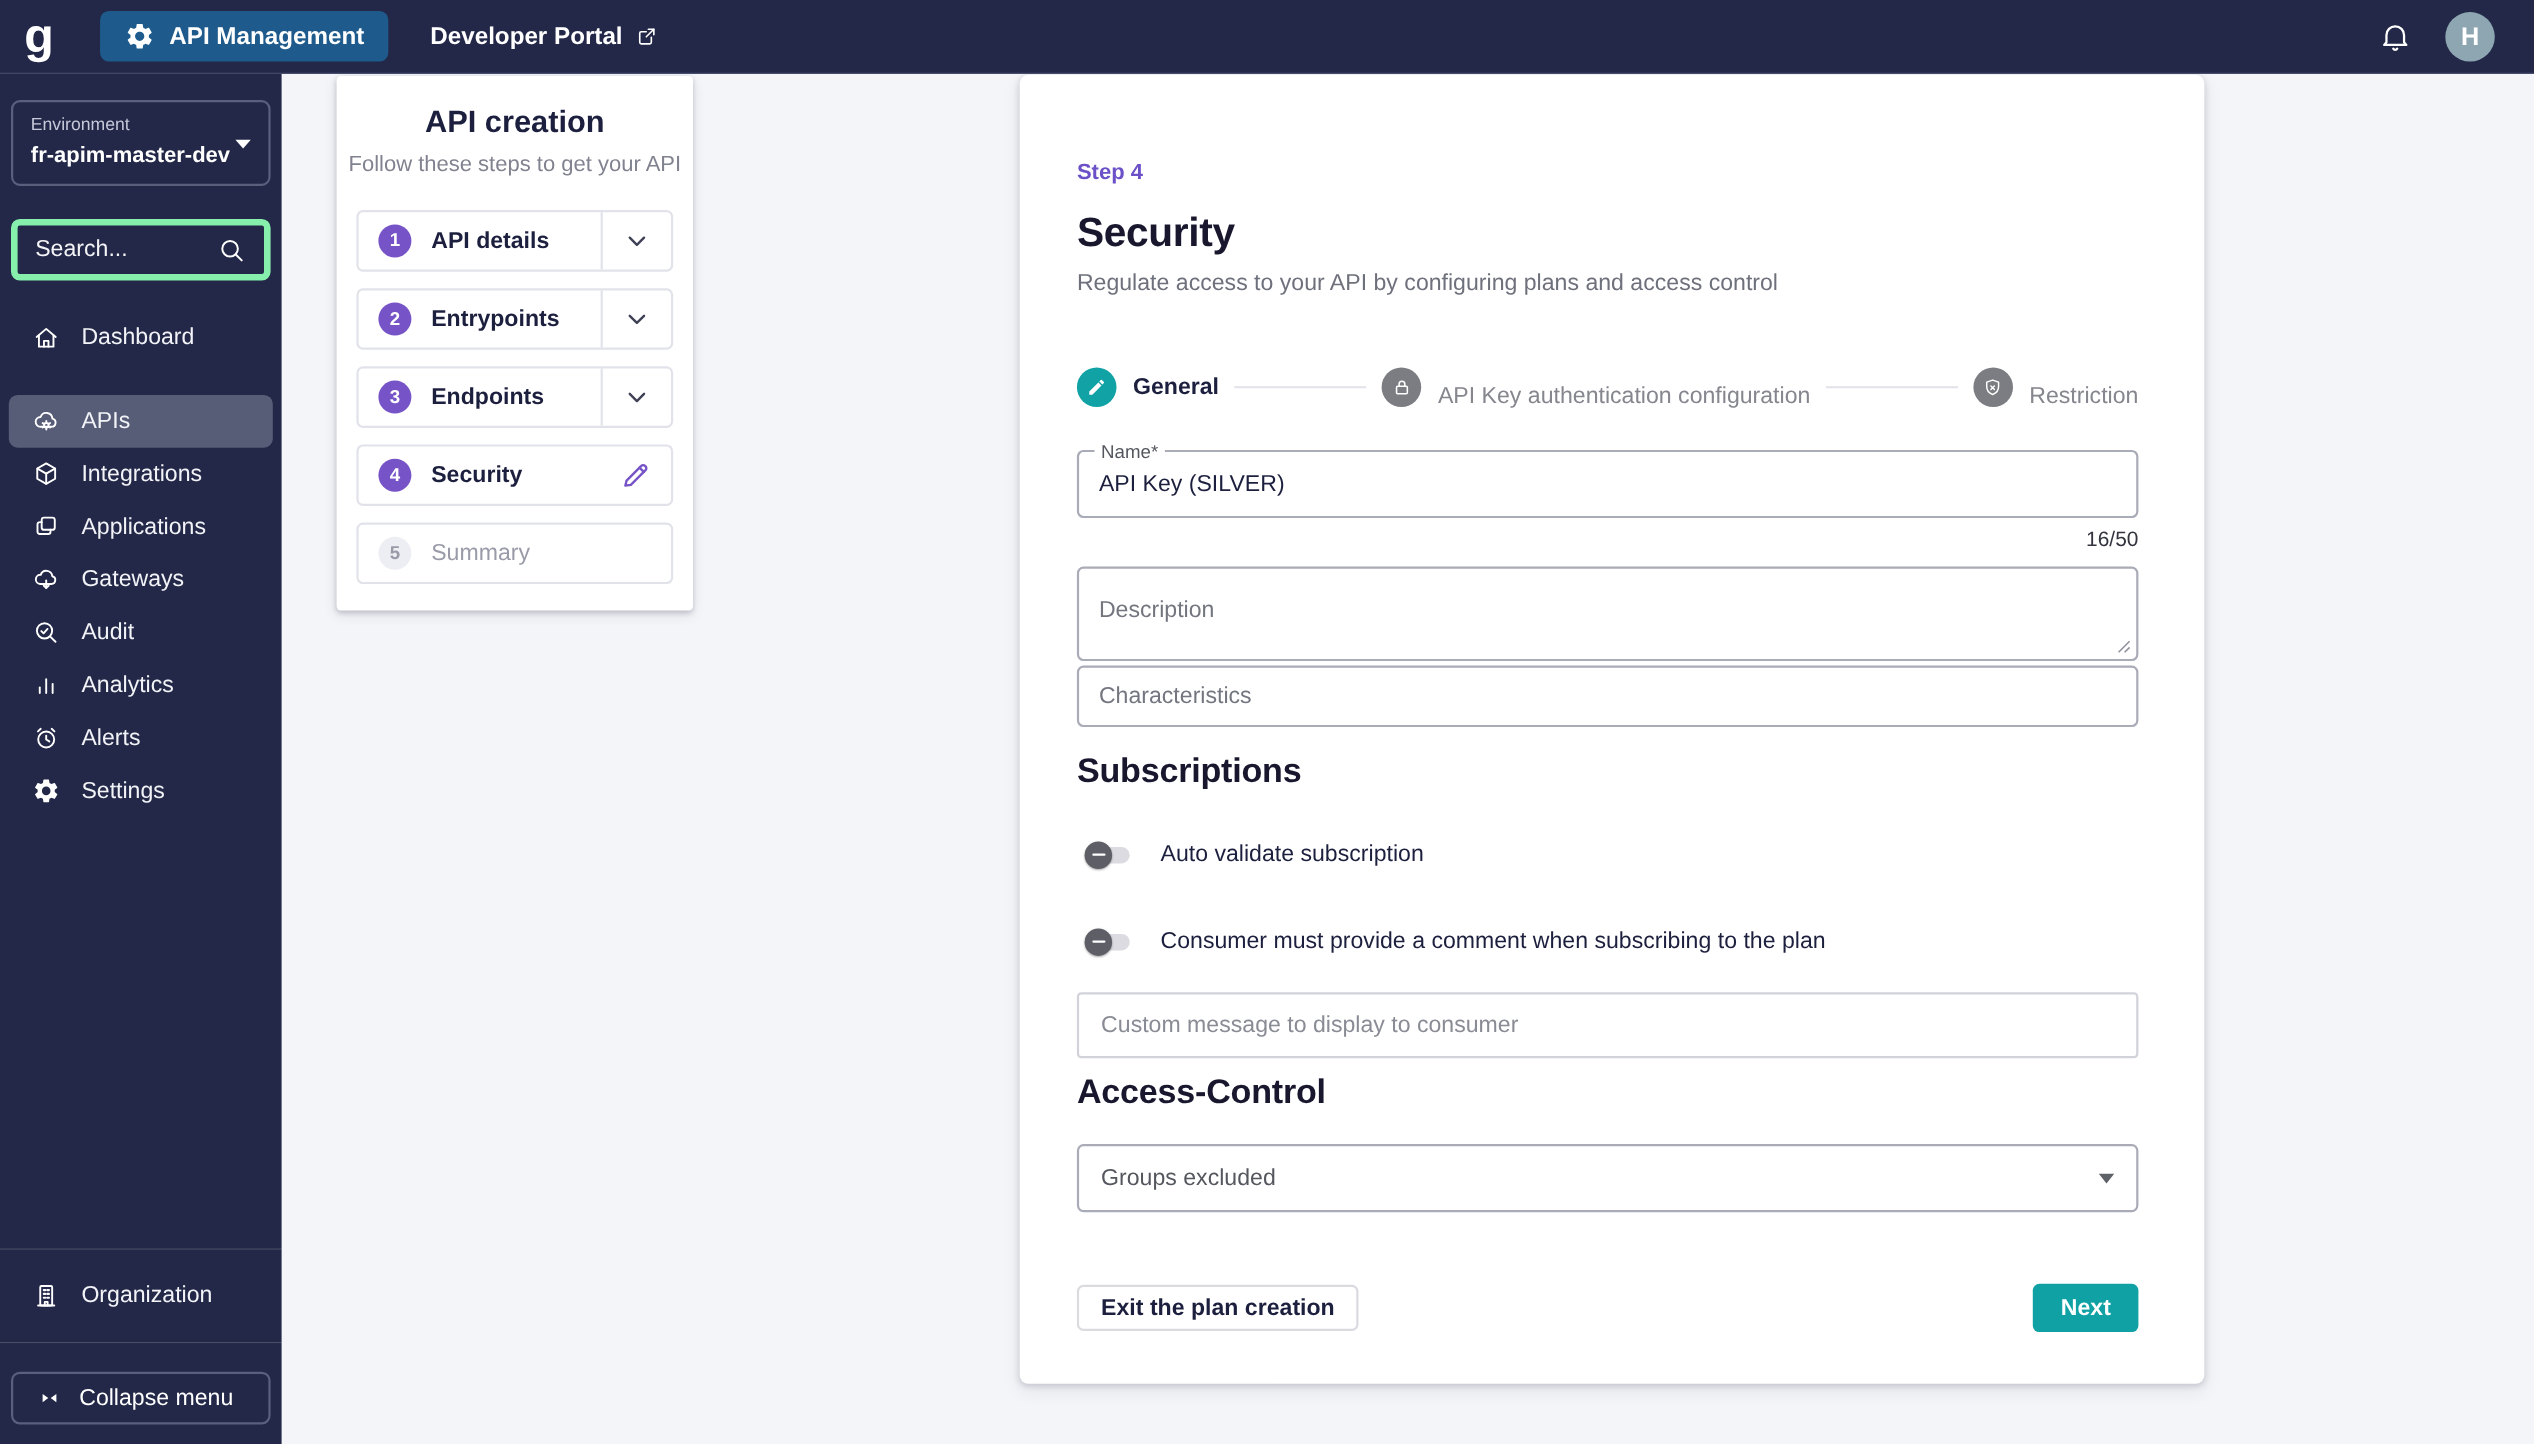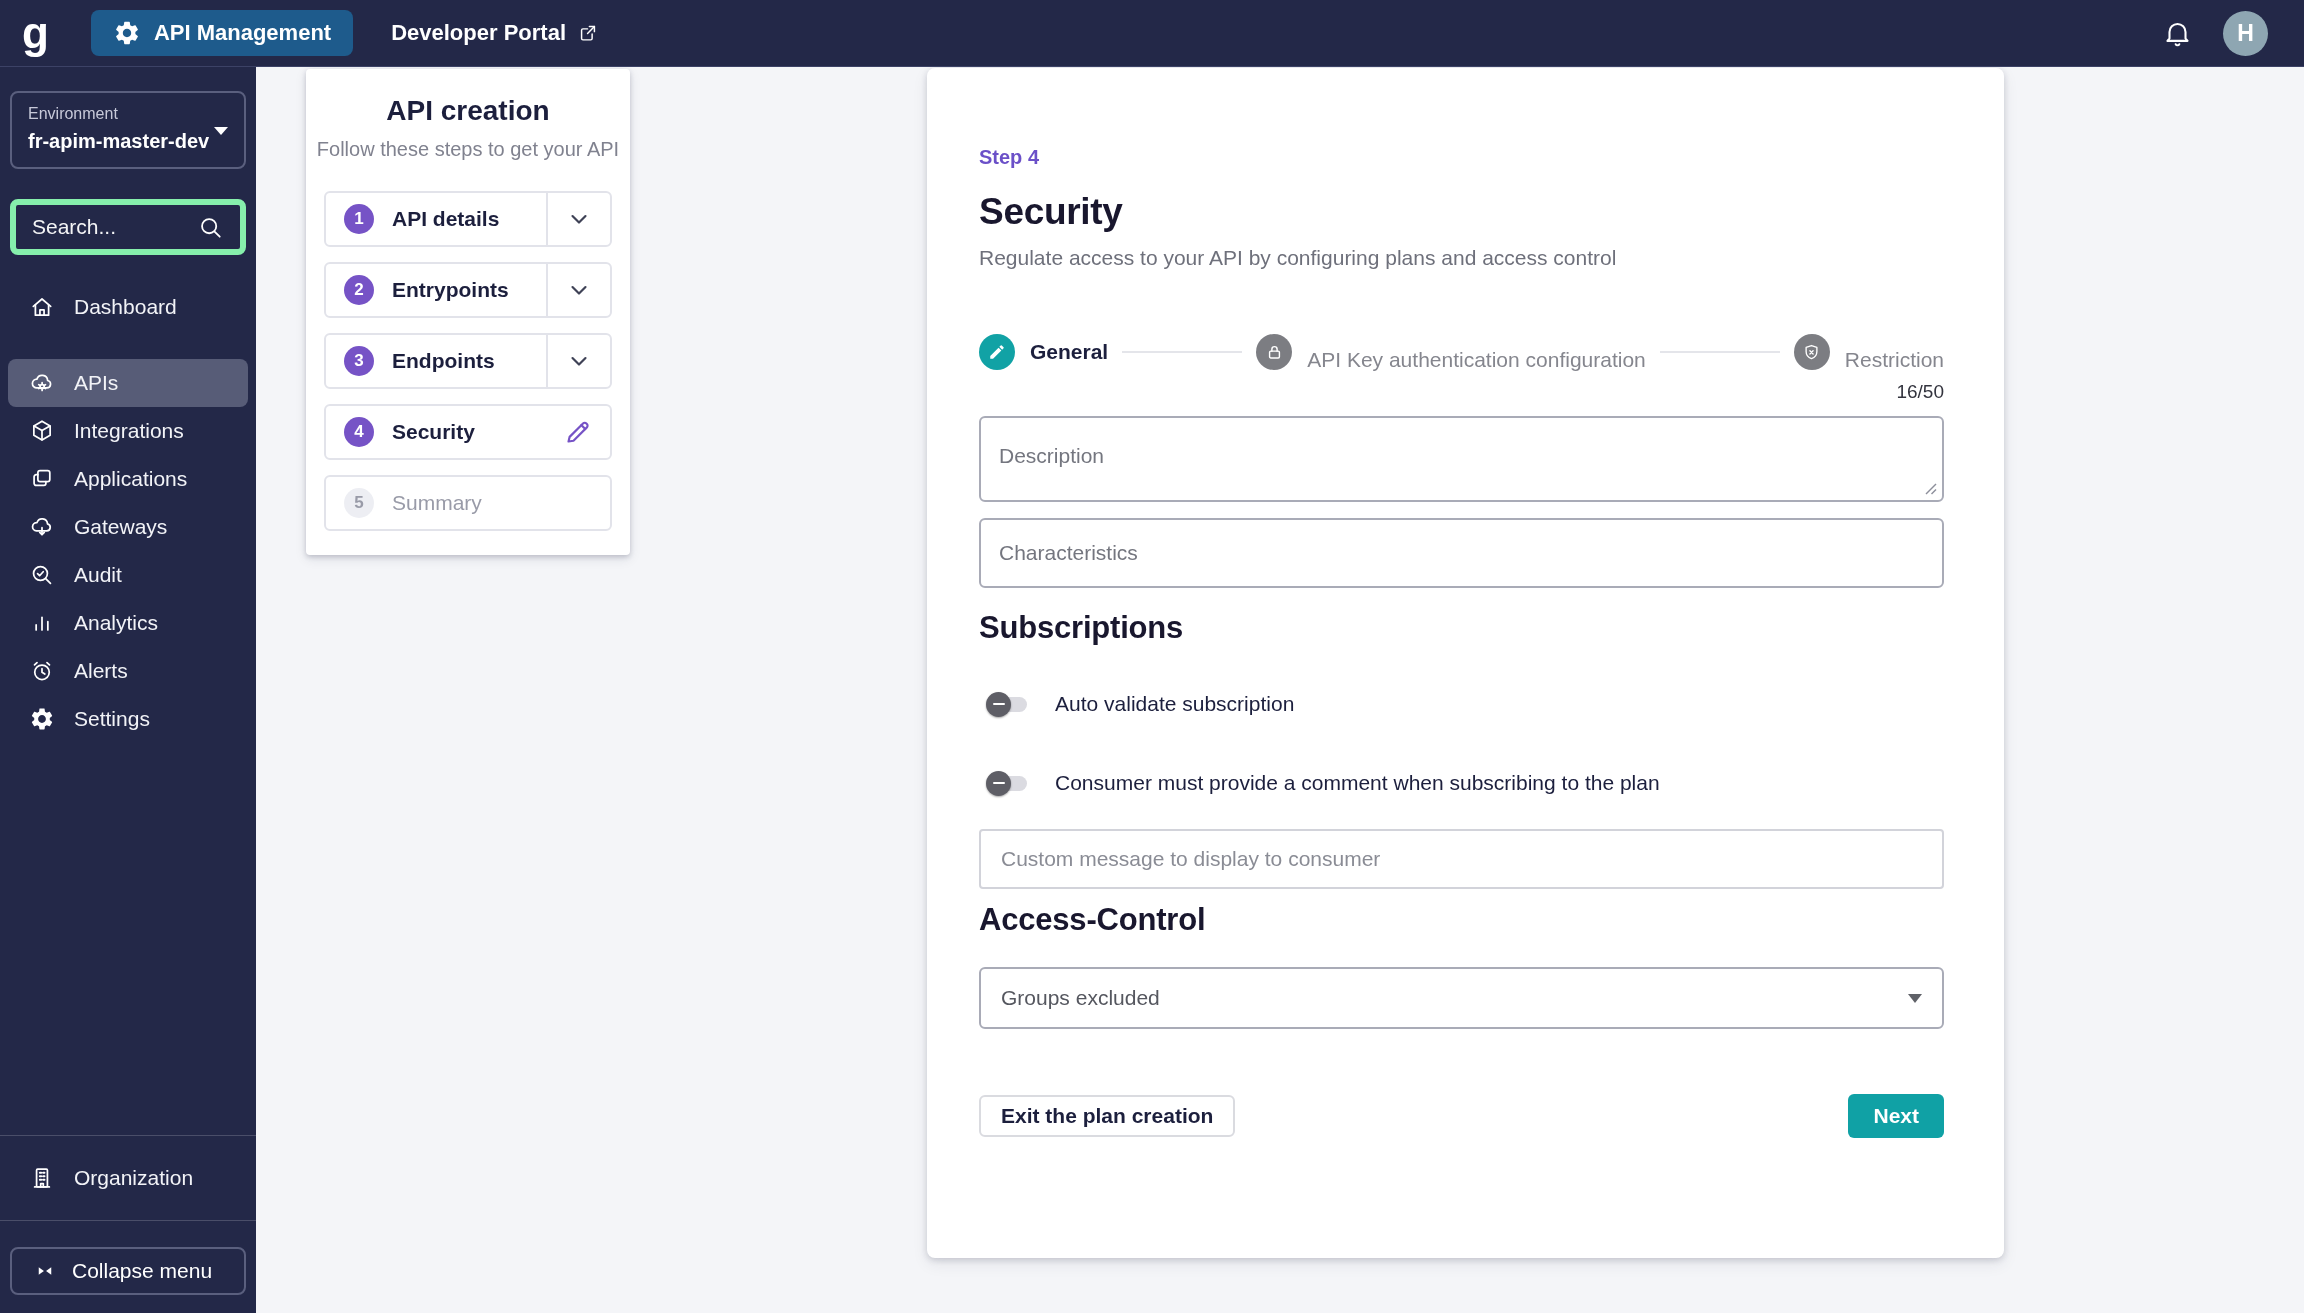--- a/index.html
+++ b/index.html
@@ -133,21 +133,21 @@
     padding:0 6px; font-size:17px; color:#55575F; }
   .field input, .field textarea {
     width:100%; height:100%; border:none; outline:none; background:transparent;
     font-size:21px; color:#1c1f3d; font-family:inherit; padding:0 18px;
   }
   .field input::placeholder, .field textarea::placeholder { color:#74767F; opacity:1; }
   .counter { text-align:right; font-size:19px; color:#33343E; margin-top:9px; }
   .field-desc { margin-top:13px; height:86px; }
   .field-desc textarea { resize:none; padding:26px 18px 0; }
   .resize-handle { position:absolute; right:5px; bottom:5px; }
-  .field-chars { margin-top:16px; height:70px; }
+  .field-chars { margin-top:4px; height:56px; }
 
   .section-title { margin-top:22px; font-size:31px; font-weight:700; color:#19172E; letter-spacing:-0.2px; }
   .toggle-row { display:flex; align-items:center; gap:28px; margin-left:10px; cursor:pointer; }
   .toggle-row.first { margin-top:46px; }
   .toggle-row.second { margin-top:55px; }
   .toggle { position:relative; width:38px; height:15px; flex:none; }
   .toggle-track { width:38px; height:15px; border-radius:8px; background:#DBDBE1; }
   .toggle-thumb {
     position:absolute; left:-3px; top:-5px; width:25px; height:25px; border-radius:50%;
     background:#5E5E66; display:flex; align-items:center; justify-content:center;
@@ -447,20 +447,24 @@
       <div class="scircle pending">
         <svg width="19" height="19" viewBox="0 0 24 24" fill="none" stroke="#fff" stroke-width="1.7" stroke-linecap="round" stroke-linejoin="round">
             <path d="M12 3.2l6.8 2.4v5c0 4.2-2.9 7.8-6.8 9.1-3.9-1.3-6.8-4.9-6.8-9.1v-5L12 3.2z"></path>
             <path d="M10 9.9l4 4M14 9.9l-4 4"></path>
           </svg>
       </div>
       <div class="slabel-pending">Restriction</div>
     </div>
   </div>
 
+  <div class="field field-name">
+    <span class="float-label">Name*</span>
+    <input type="text" value="API Key (SILVER)" style="">
+  </div>
   <div class="counter">16/50</div>
 
   <div class="field field-desc">
     <textarea placeholder="Description" style=""></textarea>
     <span class="resize-handle">
       <svg width="14" height="14" viewBox="0 0 14 14" fill="none" stroke="#8D8F9B" stroke-width="1.4">
           <path d="M3 13L13 3"></path>
           <path d="M8.5 13L13 8.5"></path>
         </svg>
     </span>

